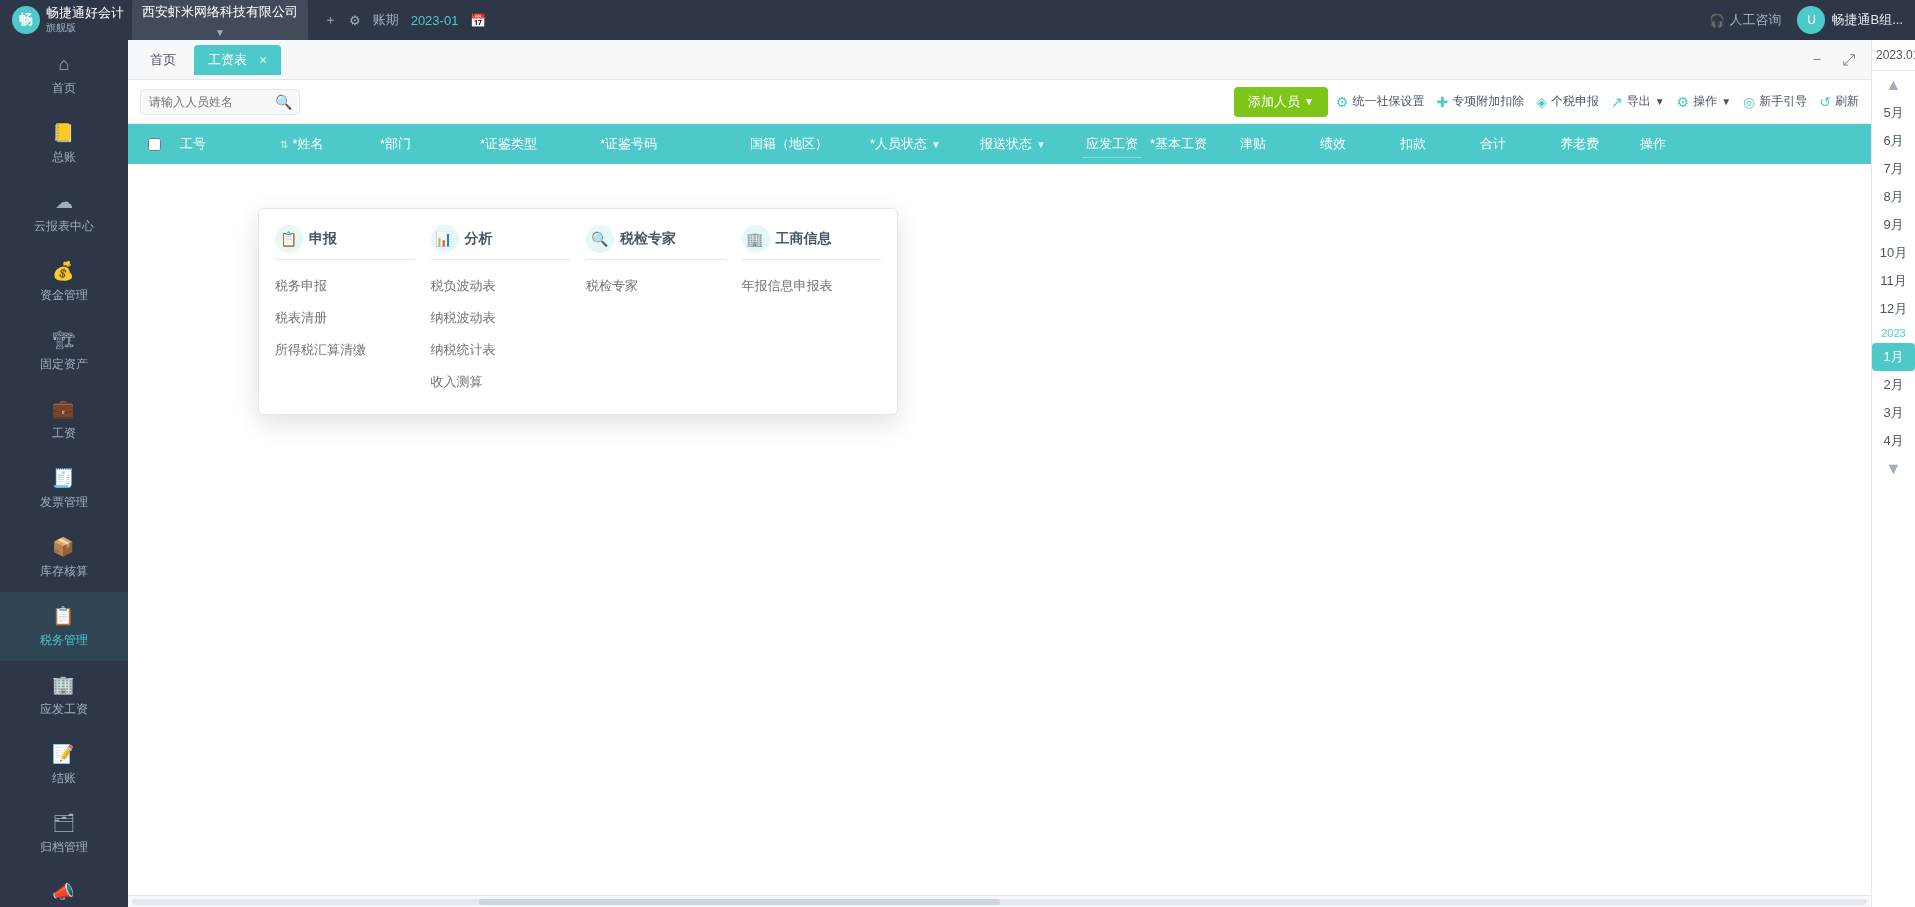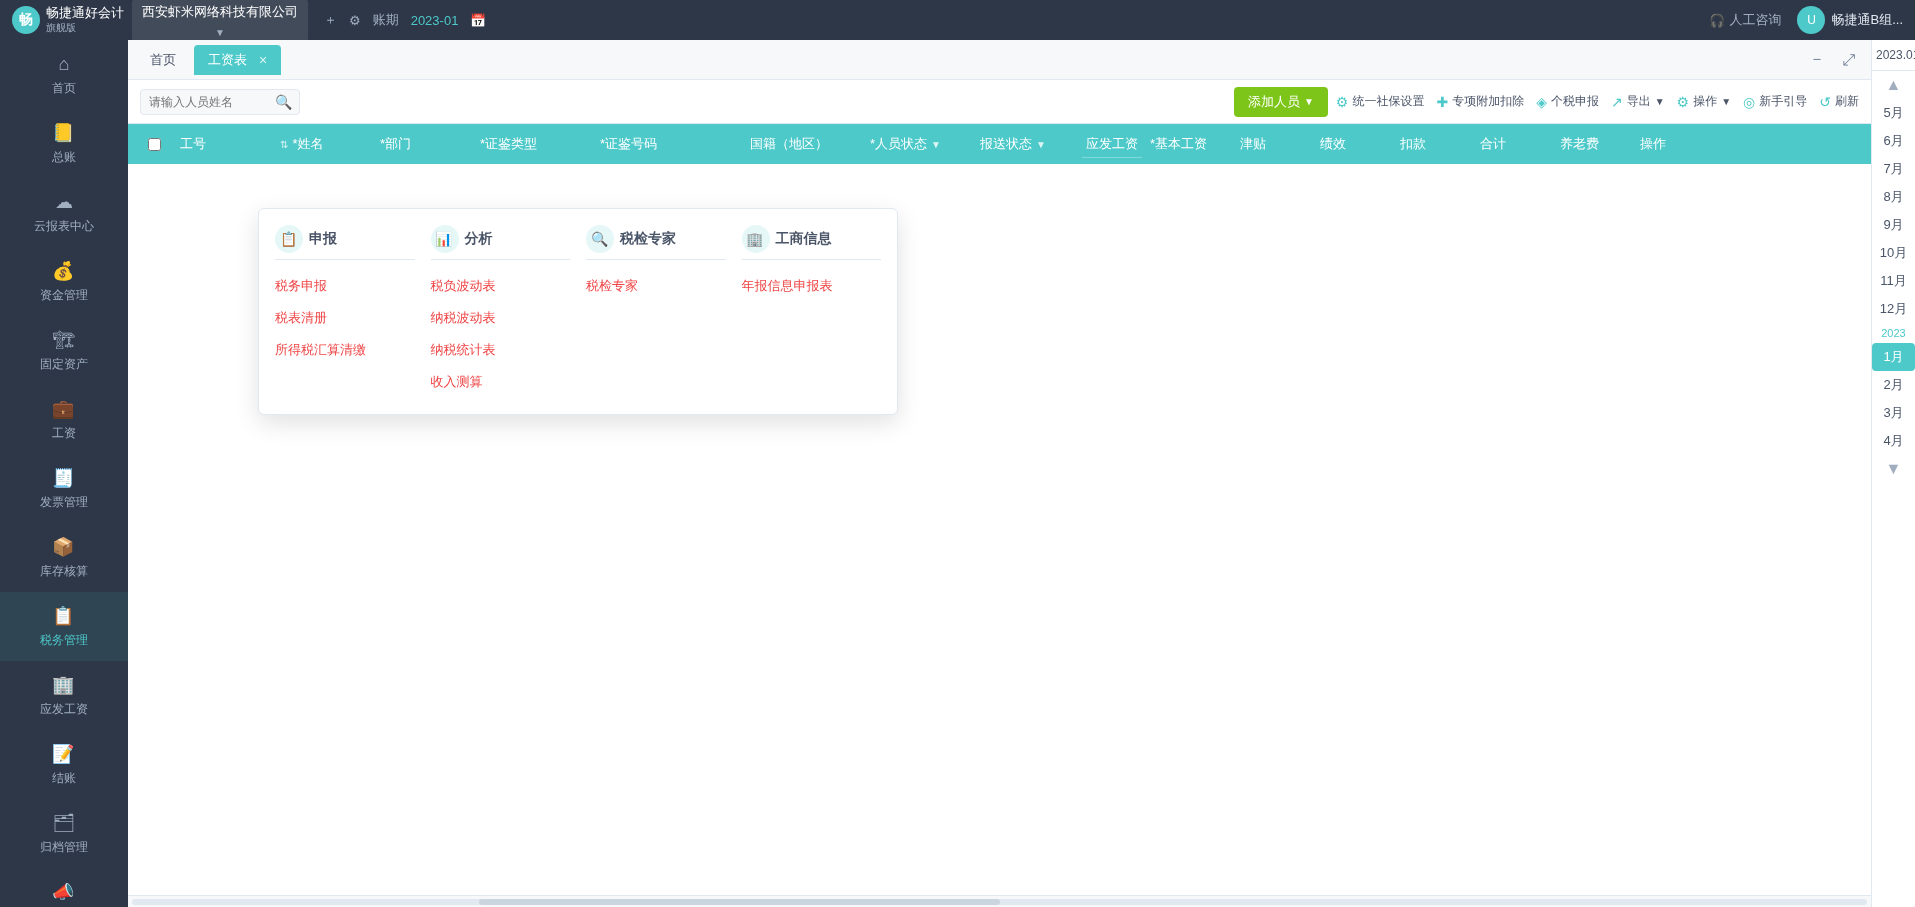--- a/index.html
+++ b/index.html
@@ -264,21 +264,21 @@
     .dropdown-section-icon {
       width: 28px; height: 28px;
       background: #e6f7f7;
       border-radius: 50%;
       display: flex; align-items: center; justify-content: center;
       font-size: 14px; color: #4dc9c9;
     }
     .dropdown-item {
       padding: 7px 0;
       font-size: 13px;
-      color: #ef4444;
+      color: #737373;
       cursor: pointer;
       white-space: nowrap;
     }
 
     
     .right-panel {
       width: 44px;
       background: #fff;
       border-left: 1px solid #e2e8f0;
       display: flex;

